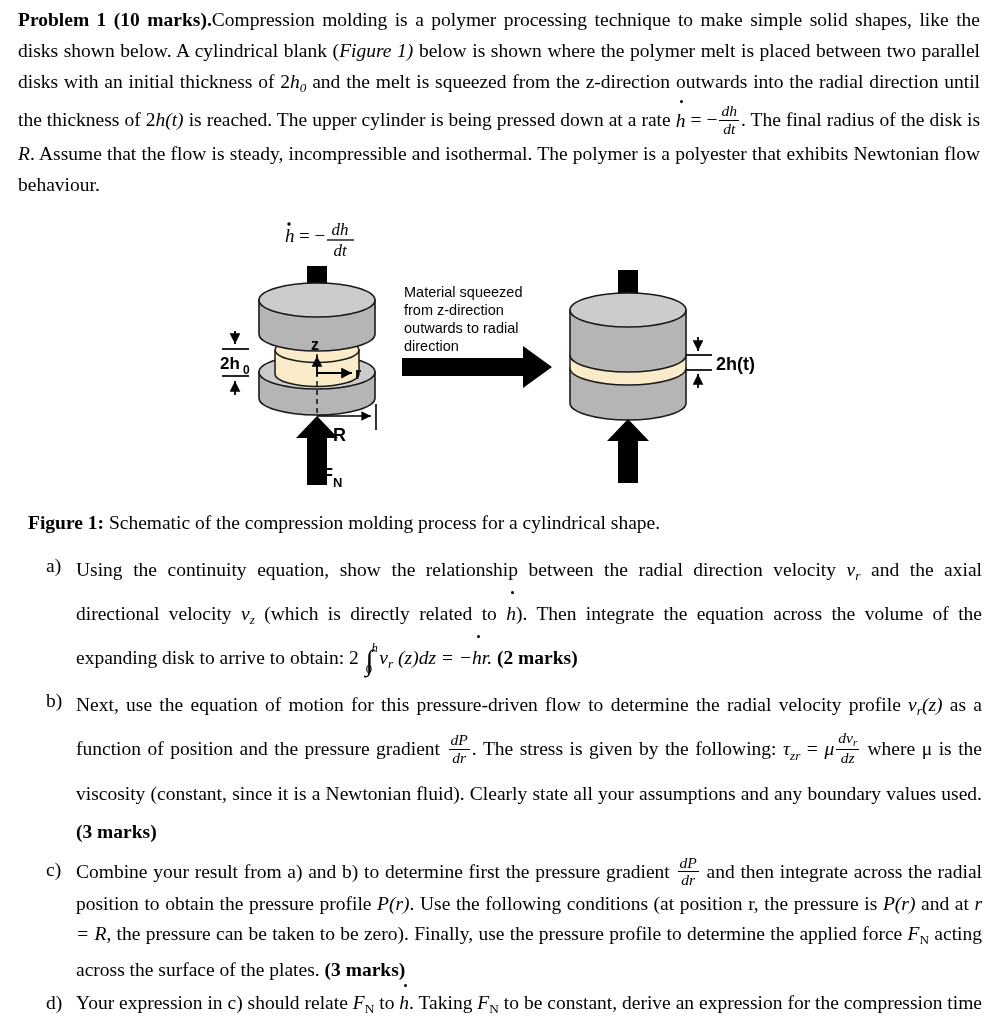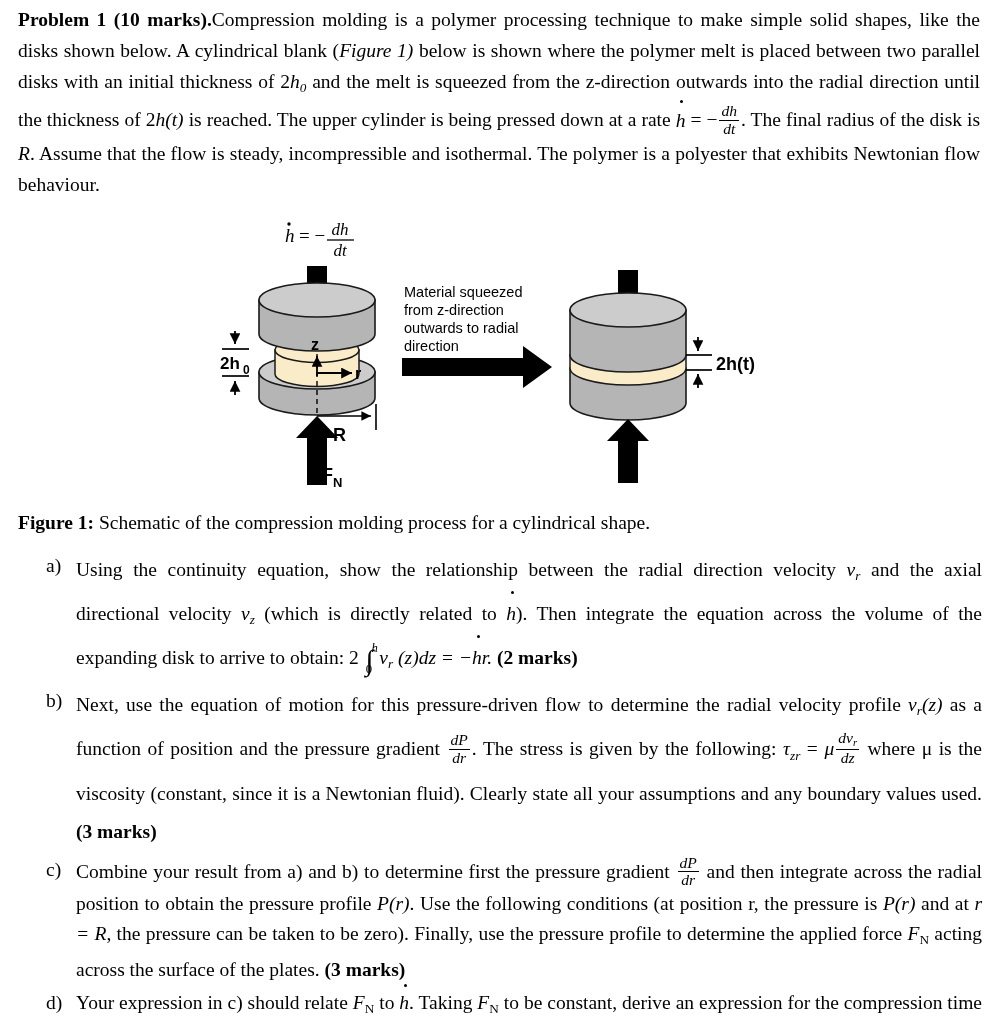--- a/index.html
+++ b/index.html
@@ -98,21 +98,21 @@
     left: 0;
     top: 198px;
     width: 998px;
     height: 300px;
   }
   .figure-area svg { display: block; }
 
   
   .caption {
     position: absolute;
-    left: 18px;
+    left: 28px;
     top: 509px;
     width: 962px;
     font-size: 19.5px;
     line-height: 28px;
   }
   .caption b { font-weight: bold; }
 
   
   .qlist {
     position: absolute;

